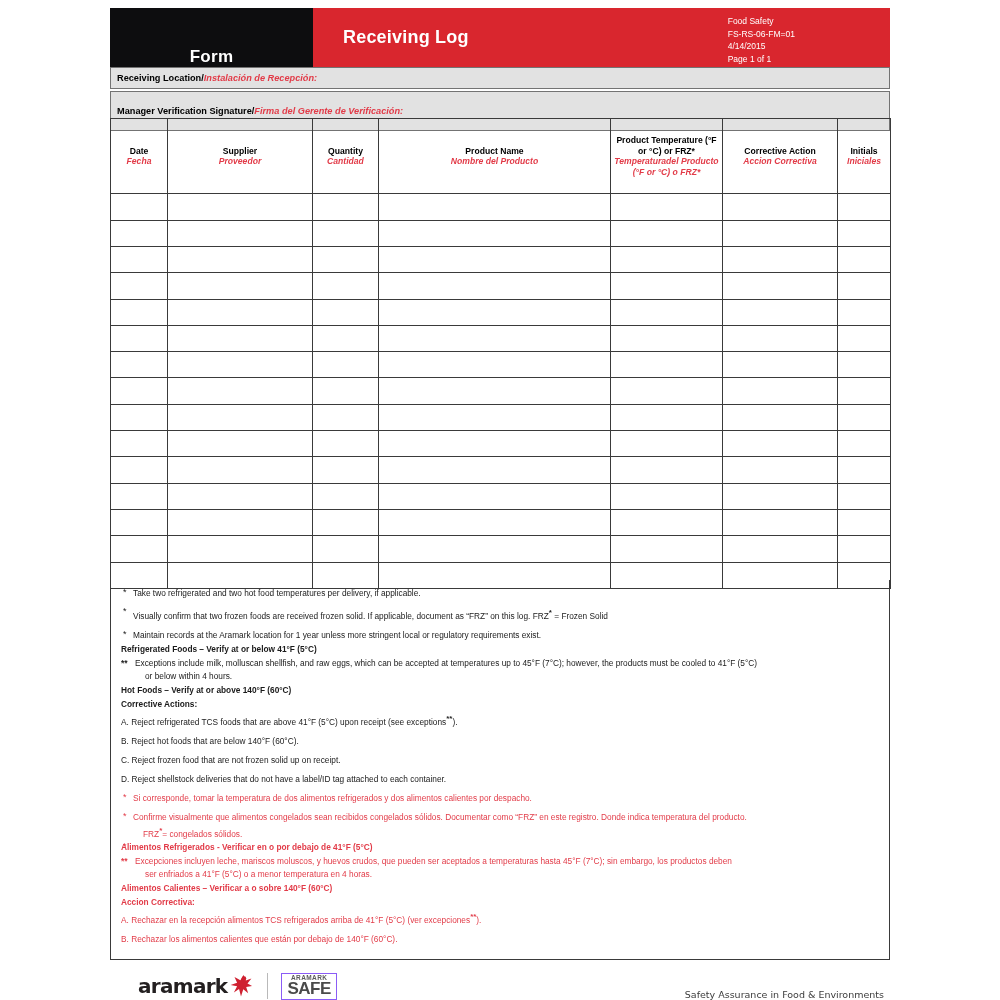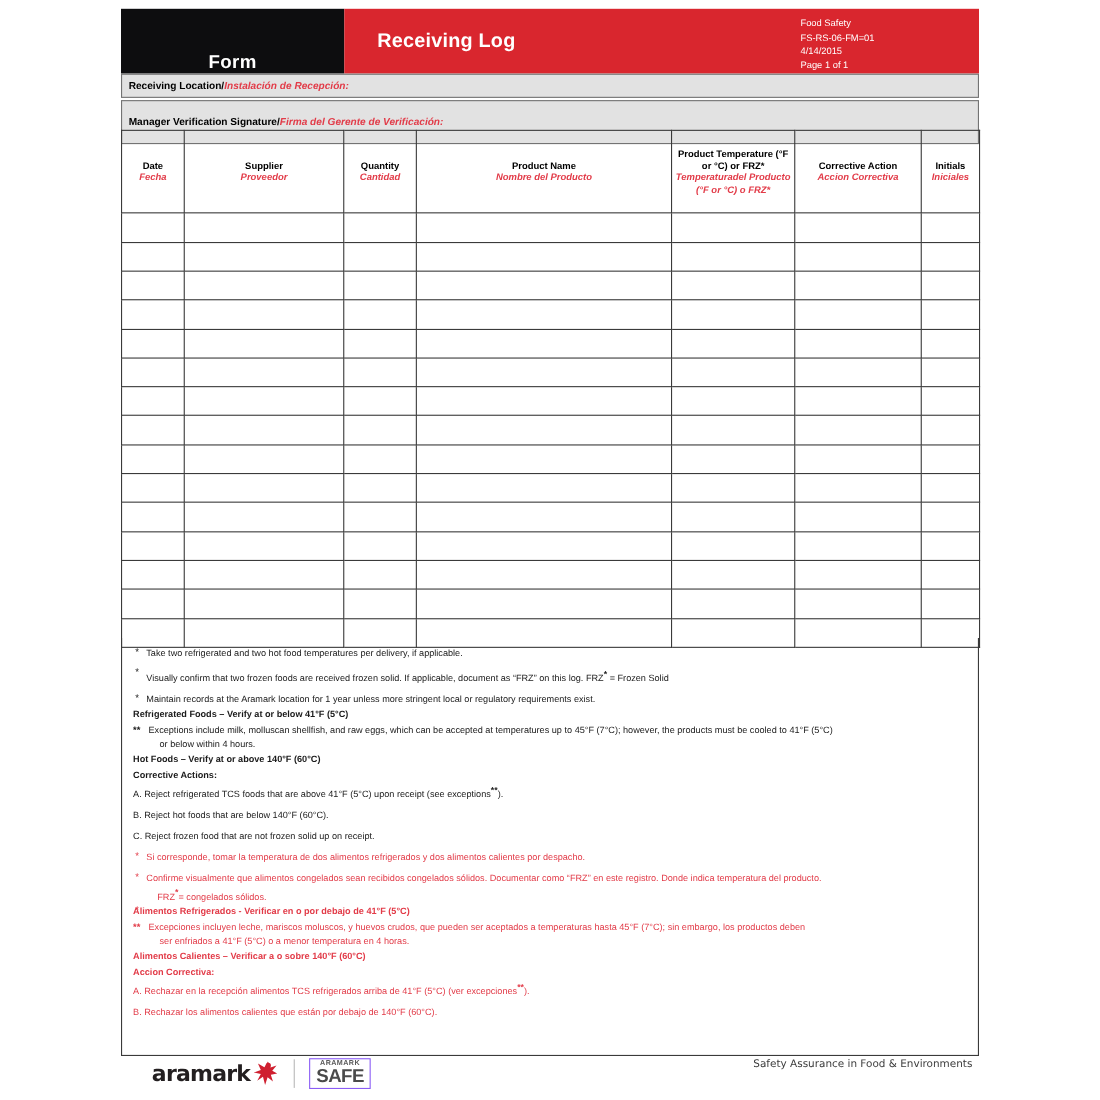--- a/index.html
+++ b/index.html
@@ -143,21 +143,21 @@
   .n .ind { display: block; padding-left: 10px; margin-top: 2px; }
   .n.dd { padding-left: 14px; }
   .n.dd .dstar { position: absolute; left: 0; top: 0; font-weight: bold; font-size: 8.5px; }
 
   
   .footer {
     position: absolute;
     left: 110px; top: 962px;
     width: 780px; height: 38px;
     display: flex;
-    align-items: flex-start;
+    align-items: flex-end;
     gap: 41px;
   }
   .logo-wrap { display: flex; align-items: center; margin-left: 28px; }
   .aramark-word {
     font-size: 20px;
     font-weight: bold;
     color: #231f20;
     letter-spacing: -0.7px;
     font-family: "DejaVu Sans", sans-serif;
   }
@@ -429,20 +429,21 @@
     </p>
 
     <p class="n nopad bold tight">Hot Foods – Verify at or above 140°F (60°C)</p>
     <p class="n nopad bold tight">Corrective Actions:</p>
 
     <p class="n nopad">
       <span>A. Reject refrigerated TCS foods that are above 41°F (5°C) upon receipt (see exceptions</span><sup>**</sup><span>).</span>
     </p>
     <p class="n nopad">B. Reject hot foods that are below 140°F (60°C).</p>
     <p class="n nopad">C. Reject frozen food that are not frozen solid up on receipt.</p>
+    <p class="n nopad">D. Reject shellstock deliveries that do not have a label/ID tag attached to each container.</p>
 
     <p class="n red">
       <span class="star">*</span>
       <span>Si corresponde, tomar la temperatura de dos alimentos refrigerados y dos alimentos calientes por despacho.</span>
     </p>
 
     <p class="n red tight">
       <span class="star">*</span>
       <span>Confirme visualmente que alimentos congelados sean recibidos congelados sólidos. Documentar como “FRZ” en este registro. Donde indica temperatura del producto.</span>
       <span class="ind"><span>FRZ</span><sup>*</sup><span>= congelados sólidos.</span></span>

